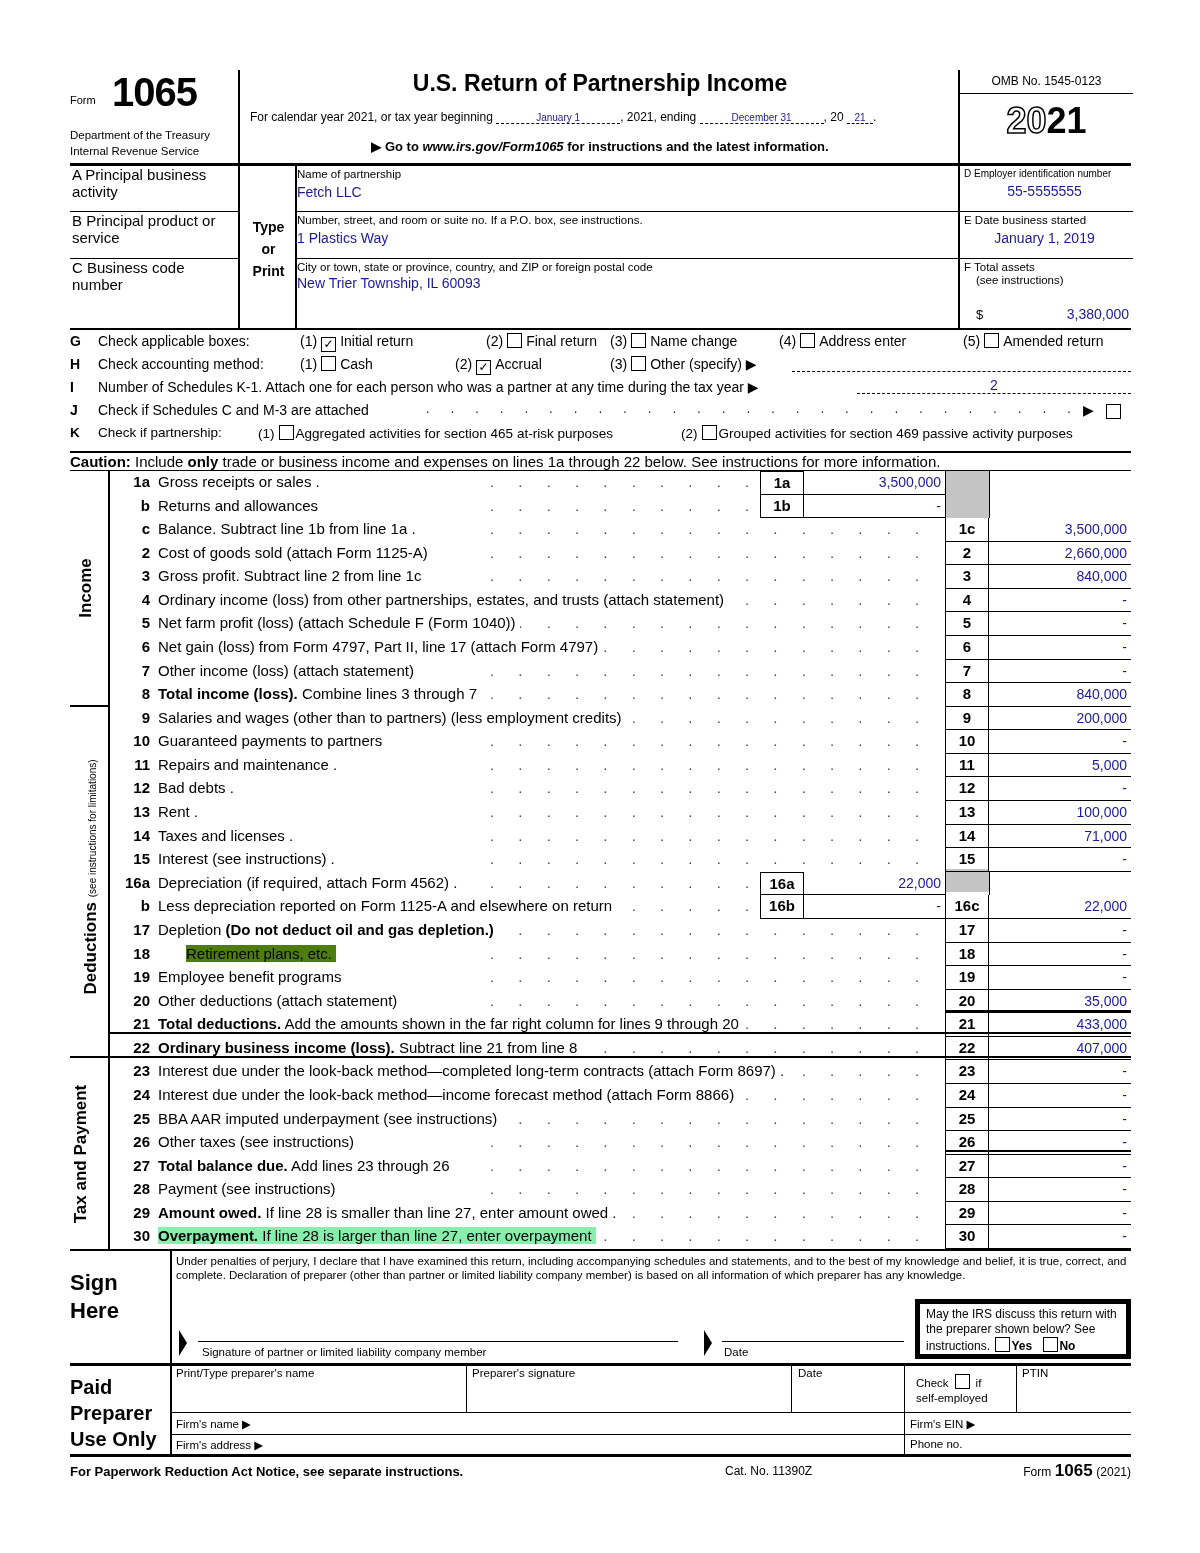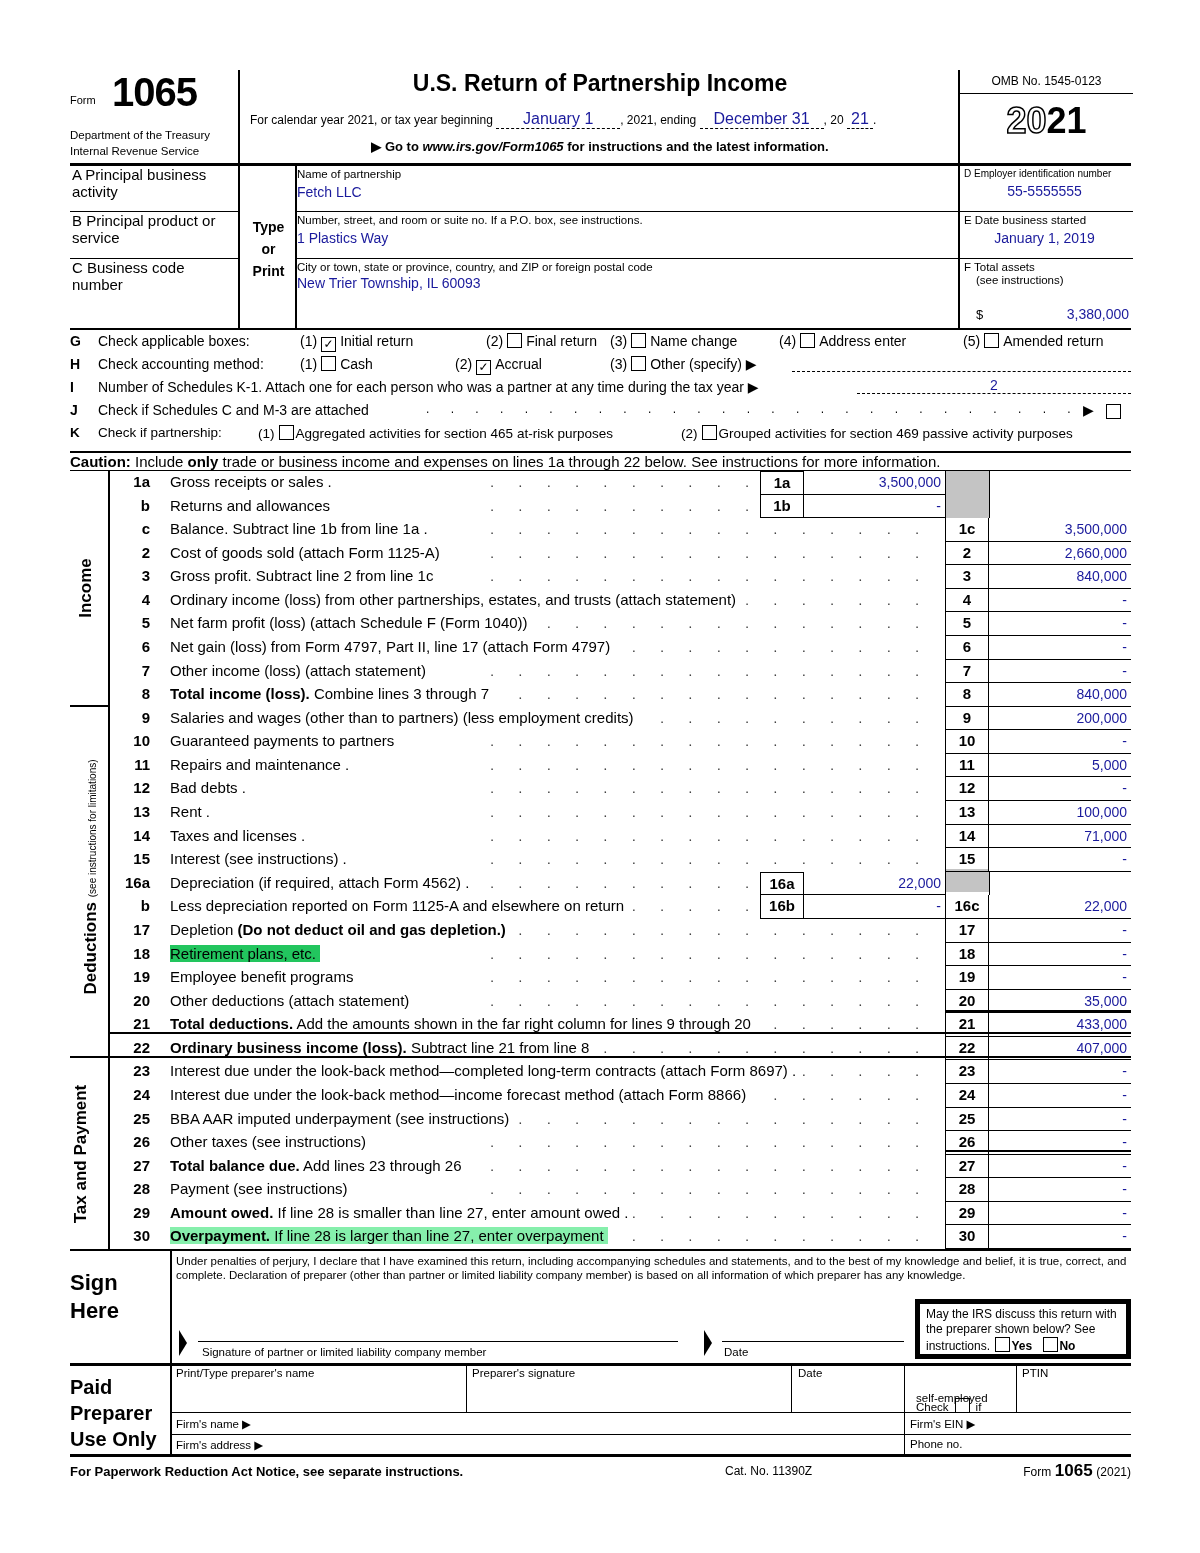--- a/index.html
+++ b/index.html
@@ -8,21 +8,21 @@
   .blue { color: #1a1a9c; }
   .abs { position: absolute; }
   .hdr { position: absolute; left: 0; top: 0; width: 1061px; height: 96px; border-bottom: 3px solid #000; }
   .hdr .left { position: absolute; left: 0; top: 0; width: 170px; height: 93px; border-right: 2px solid #000; }
   .form-word { position: absolute; left: 0; top: 24px; font-size: 11px; }
   .form-num { position: absolute; left: 42px; top: 0; font-size: 40px; font-weight: bold; letter-spacing: -1px; }
   .dept { position: absolute; left: 0; top: 57px; font-size: 11.5px; line-height: 16px; }
   .hdr .center { position: absolute; left: 172px; top: 0; width: 716px; height: 93px; }
   .title { position: absolute; left: 0; width: 716px; top: 0; text-align: center; font-size: 23px; font-weight: bold; }
   .calyear { position: absolute; left: 8px; top: 40px; font-size: 12px; white-space: nowrap; }
-  .calyear .fill { display: inline-block; border-bottom: 1px dashed #000; text-align: center; font-size: 16px; }
+  .calyear .fill { display: inline-block; border-bottom: 1px dashed #000; text-align: center; font-size: 10px; }
   .goto { position: absolute; left: 0; width: 716px; top: 69px; text-align: center; font-size: 13px; font-weight: bold; }
   .goto i { font-style: italic; }
   .hdr .right { position: absolute; left: 888px; top: 0; width: 173px; height: 93px; border-left: 2px solid #000; }
   .omb { position: absolute; left: 0; top: 0; width: 173px; height: 24px; border-bottom: 1px solid #000; text-align: center; font-size: 12px; line-height: 22px; }
   .year { position: absolute; left: 0; top: 30px; width: 173px; text-align: center; font-size: 36px; font-weight: bold; }
   .year .outl { color: #fff; -webkit-text-stroke: 1.5px #000; }
 
   .abc { position: absolute; left: 0; top: 96px; width: 1061px; height: 164px; border-bottom: 2px solid #000; }
   .abc .col1 { position: absolute; left: 0; top: 0; width: 170px; height: 162px; border-right: 2px solid #000; }
   .abc .col1 .cell { position: absolute; left: 0; width: 168px; font-size: 15px; padding-left: 2px; }
@@ -42,21 +42,21 @@
   .gk-text { position: absolute; left: 28px; }
   .cb { display: inline-block; width: 15px; height: 15px; border: 1px solid #000; vertical-align: -2px; margin: 0 4px; position: relative; font-size: 12px; line-height: 13px; text-align: center; }
   .opt { position: absolute; }
   .dotfill { position: absolute; color: #000; letter-spacing: 9px; font-size: 12px; overflow: hidden; white-space: nowrap; }
 
   .caution { position: absolute; left: 0; top: 381px; width: 1061px; height: 20px; border-top: 2px solid #000; border-bottom: 1px solid #000; font-size: 15px; line-height: 18px; white-space: nowrap; }
 
   .lines { position: absolute; left: 0; top: 401px; width: 1061px; }
   .row { position: absolute; left: 0; width: 1061px; height: 23.4px; font-size: 15px; }
   .row .num { position: absolute; left: 50px; width: 30px; text-align: right; font-weight: bold; top: 2px; }
-  .row .desc { position: absolute; left: 100px; top: 2px; white-space: nowrap; }
+  .row .desc { position: absolute; left: 88px; top: 2px; white-space: nowrap; }
   .row .dots { position: absolute; top: 2px; color: #444; letter-spacing: 10px; overflow: hidden; white-space: nowrap; }
   .row .box { position: absolute; left: 875px; width: 44px; height: 100%; border-left: 1px solid #000; border-right: 1px solid #000; border-bottom: 1px solid #000; font-weight: bold; text-align: center; font-size: 15px; padding-top: 2px; }
   .row .amt { position: absolute; left: 919px; width: 142px; height: 100%; border-bottom: 1px solid #000; text-align: right; padding-right: 4px; font-size: 14px; padding-top: 3px; color: #1a1a9c; }
   .row .inbox { position: absolute; left: 690px; width: 44px; height: 100%; border: 1px solid #000; border-top: none; font-weight: bold; text-align: center; padding-top: 2px; }
   .row .inamt { position: absolute; left: 734px; width: 142px; height: 100%; border-bottom: 1px solid #000; border-right: 1px solid #000; text-align: right; padding-right: 4px; font-size: 14px; padding-top: 3px; color: #1a1a9c; }
   .grey { position: absolute; left: 876px; width: 43px; background: #c4c4c4; }
   .sect { position: absolute; left: 0; width: 40px; border-right: 2px solid #000; }
   .sect-label { position: absolute; white-space: nowrap; transform: rotate(-90deg); transform-origin: center; font-weight: bold; font-size: 17px; }
 
   .sign { position: absolute; left: 0; top: 1179px; width: 1061px; height: 117px; border-top: 2px solid #000; border-bottom: 3px solid #000; }
@@ -355,21 +355,21 @@
       <div class="row" style="top: 447.939px; height: 23.5758px;">
         <span class="num">17</span>
         <span class="dots" style="left: 420px; width: 450px;">. . . . . . . . . . . . . . . . . . . . . . .</span>
         <span class="desc" style="background: rgb(255, 255, 255); padding-right: 4px;"><span>Depletion </span><b>(Do not deduct oil and gas depletion.)</b></span>
         <span class="box">17</span>
         <span class="amt">-</span>
       </div>
       <div class="row" style="top: 471.515px; height: 23.5758px;">
         <span class="num">18</span>
         <span class="dots" style="left: 420px; width: 450px;">. . . . . . . . . . . . . . . . . . . . . . .</span>
-        <span class="desc" style="background: #22c55e; padding-right: 4px;"><span>Retirement plans, etc.</span></span>
+        <span class="desc" style="background: #4d7c0f; padding-right: 4px; margin-left: 28px;"><span>Retirement plans, etc.</span></span>
         <span class="box">18</span>
         <span class="amt">-</span>
       </div>
       <div class="row" style="top: 495.091px; height: 23.5758px;">
         <span class="num">19</span>
         <span class="dots" style="left: 420px; width: 450px;">. . . . . . . . . . . . . . . . . . . . . . .</span>
         <span class="desc" style="background: rgb(255, 255, 255); padding-right: 4px;"><span>Employee benefit programs</span></span>
         <span class="box">19</span>
         <span class="amt">-</span>
       </div>
@@ -482,21 +482,21 @@
     <div class="vbar"></div>
     <div class="hline" style="left:100px;top:46px;width:961px;"></div>
     <div class="hline" style="left:100px;top:68px;width:961px;"></div>
     <div class="vline" style="left:396px;top:0;height:46px;"></div>
     <div class="vline" style="left:721px;top:0;height:46px;"></div>
     <div class="vline" style="left:834px;top:0;height:88px;"></div>
     <div class="vline" style="left:946px;top:0;height:46px;"></div>
     <span class="small" style="left:106px;top:1px;">Print/Type preparer's name</span>
     <span class="small" style="left:402px;top:1px;">Preparer's signature</span>
     <span class="small" style="left:728px;top:1px;">Date</span>
-    <span class="small" style="left:846px;top:8px;margin-top:24px;"><span>Check</span><span class="cb" style="margin:0 6px;"></span><span>if</span></span>
+    <span class="small" style="left:846px;top:8px;"><span>Check</span><span class="cb" style="margin:0 6px;"></span><span>if</span></span>
     <span class="small" style="left:846px;top:26px;">self-employed</span>
     <span class="small" style="left:952px;top:1px;">PTIN</span>
     <span class="small" style="left:106px;top:51px;">Firm's name   ▶</span>
     <span class="small" style="left:840px;top:51px;">Firm's EIN ▶</span>
     <span class="small" style="left:106px;top:72px;">Firm's address ▶</span>
     <span class="small" style="left:840px;top:72px;">Phone no.</span>
   </div>
 
   <div class="footer">
     <b class="abs" style="left:0;top:0;">For Paperwork Reduction Act Notice, see separate instructions.</b>

